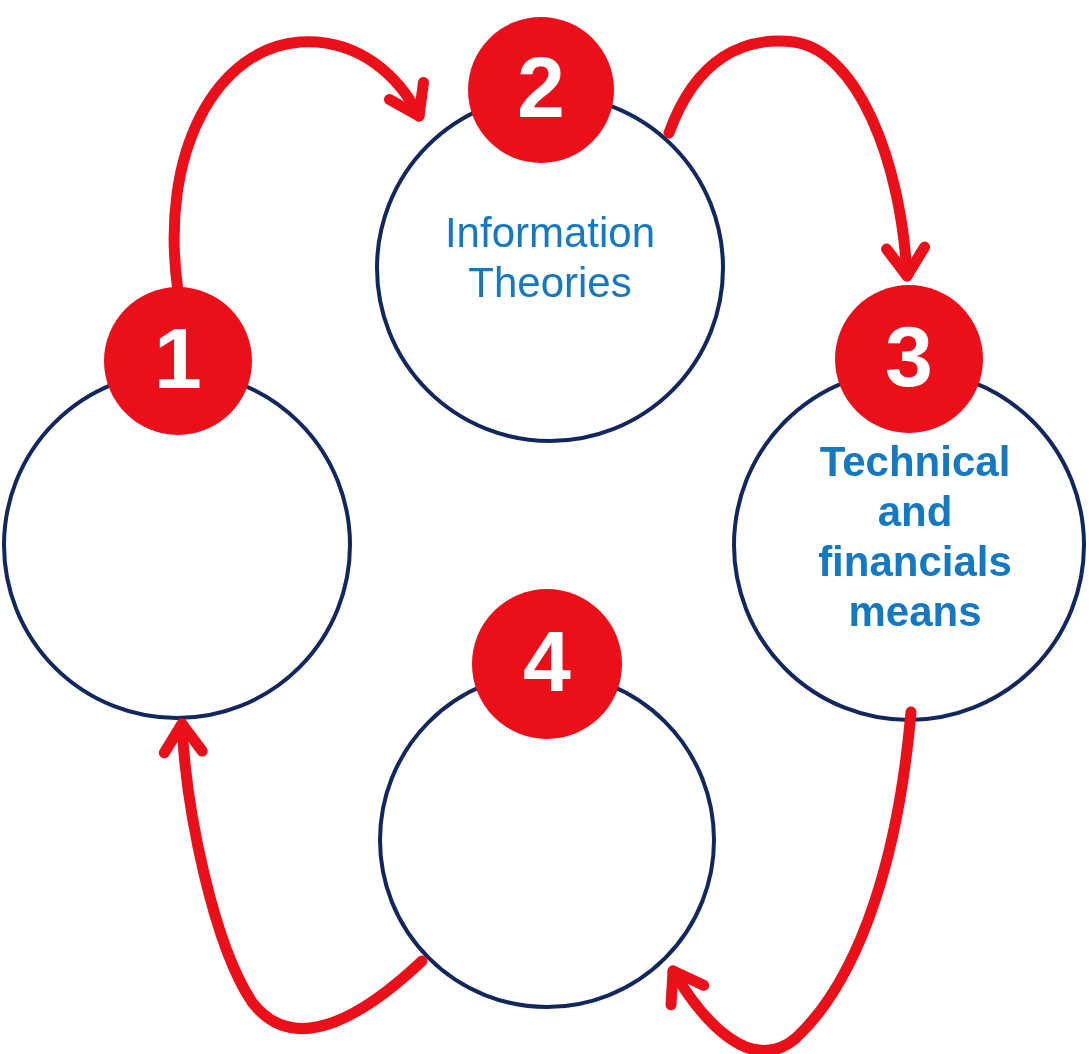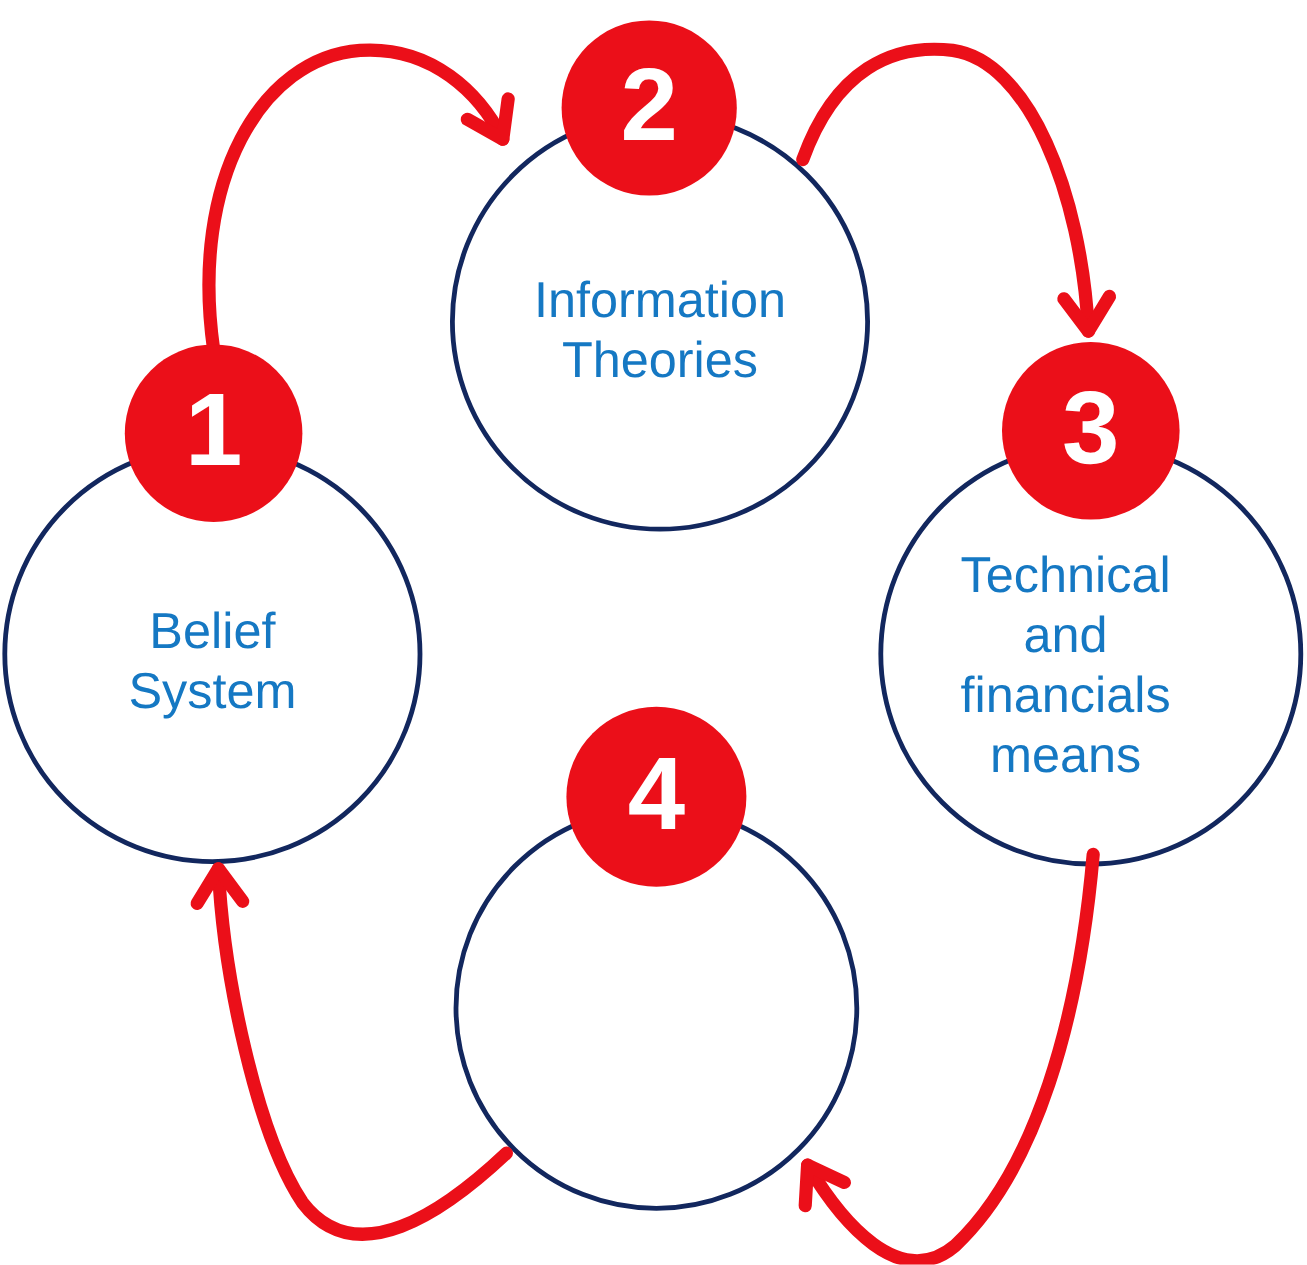--- a/index.html
+++ b/index.html
@@ -23,21 +23,20 @@
     line-height:1;
   }
   .lbl{
     position:absolute;
     transform:translate(-50%,-50%);
     color:#1578C3;
     font-size:42px;
     line-height:50px;
     text-align:center;
     white-space:pre-line;
-    margin-top:17px;
   }
 </style>
 </head>
 <body>
 
 <div class="stage">
 
   <svg width="1089" height="1054" viewBox="0 0 1089 1054">
     <defs>
       <marker id="vhead" markerUnits="userSpaceOnUse" markerWidth="90" markerHeight="90" refX="0" refY="0" orient="auto" overflow="visible">
@@ -59,22 +58,20 @@
     <circle class="badge" cx="541" cy="90" r="73"></circle>
     <circle class="badge" cx="909" cy="359" r="74"></circle>
     <circle class="badge" cx="547" cy="664" r="75"></circle>
   </svg>
 
   <div class="num" style="left:178px;top:361px;">1</div>
   <div class="num" style="left:541px;top:90px;">2</div>
   <div class="num" style="left:909px;top:359px;">3</div>
   <div class="num" style="left:547px;top:664px;">4</div>
 
-  <div class="lbl" style="left:177px;top:534px;">Belief
-System</div>
   <div class="lbl" style="left:550px;top:258px;">Information
 Theories</div>
-  <div class="lbl" style="left:888px;top:537px;">Technical
+  <div class="lbl" style="left:915px;top:537px;font-weight:bold;">Technical
 and
 financials
 means</div>
 
 </div>
 
 </body></html>

